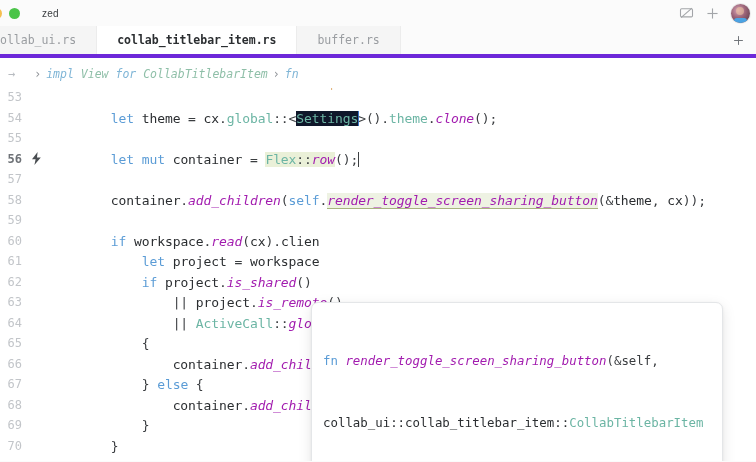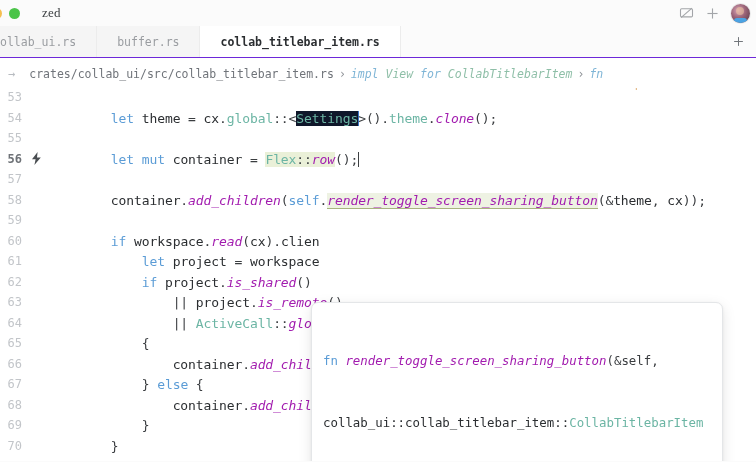--- a/index.html
+++ b/index.html
@@ -22,22 +22,22 @@
   }
   .traffic {
     display: flex; align-items: center; gap: 7px;
     margin-left: -9px;
   }
   .dot { width: 11px; height: 11px; border-radius: 50%; display: block; }
   .dot.amber { background: #f6bf50; }
   .dot.green { background: #4bc449; }
   .proj-name {
     margin-left: 22px;
-    font-family: Liberation Serif, serif;
-    font-size: 13px;
+    font-family: Liberation Sans, sans-serif;
+    font-size: 10px;
     color: #3d4043;
     letter-spacing: .2px;
   }
   .titlebar-right {
     position: absolute; right: 6px; top: 0; height: 26px;
     display: flex; align-items: center; gap: 11px;
   }
   .tb-icon { width: 15px; height: 15px; display: block; opacity: .62; }
   .avatar {
     width: 19px; height: 19px; border-radius: 50%;
@@ -52,21 +52,21 @@
   .avatar:before {
     content: ""; position: absolute; left: 5px; top: 3px; width: 8px; height: 8px;
     border-radius: 50%; background: #f0c8a0; opacity: .55;
   }
 
   
   .tabbar {
     position: relative;
     height: 32px;
     background: #fbfbfb;
-    border-bottom: 1px solid #6d28d9;
+    border-bottom: 4px solid #6d28d9;
     display: flex;
     align-items: stretch;
   }
   .tab {
     display: flex; align-items: center; justify-content: center;
     font-family: "DejaVu Sans Mono", monospace;
     font-size: 11.5px;
     color: #9a9da1;
     padding: 0 20px;
     white-space: nowrap;
@@ -198,37 +198,36 @@
         </svg>
       </span>
       <span class="avatar"></span>
     </div>
   </div>
 
   <div class="tabbar">
     <div class="tab plain first">
       <span>ollab_ui.rs</span>
     </div>
+    <div class="tab active">
+      <span>collab_titlebar_item.rs</span>
+    </div>
     <div class="tab plain">
       <span>buffer.rs</span>
-    </div>
-    <div class="tab active">
-      <span>collab_titlebar_item.rs</span>
     </div>
     <div class="tabbar-add">
       <svg width="13" height="13" viewBox="0 0 16 16" stroke="#6e7277" stroke-width="1.2">
         <line x1="8" y1="2.6" x2="8" y2="13.4"></line>
         <line x1="2.6" y1="8" x2="13.4" y2="8"></line>
       </svg>
     </div>
   </div>
 
   <div class="breadcrumb">
     <span class="bc-arrow">→</span>
-    <span class="bc-plain">crates/collab_ui/src/collab_titlebar_item.rs</span>
     <span class="bc-sep">›</span>
     <span class="bc-kw">impl</span>
     <span>&nbsp;</span>
     <span class="bc-type">View</span>
     <span>&nbsp;</span>
     <span class="bc-kw">for</span>
     <span>&nbsp;</span>
     <span class="bc-type">CollabTitlebarItem</span>
     <span class="bc-sep">›</span>
     <span class="bc-kw">fn</span>

